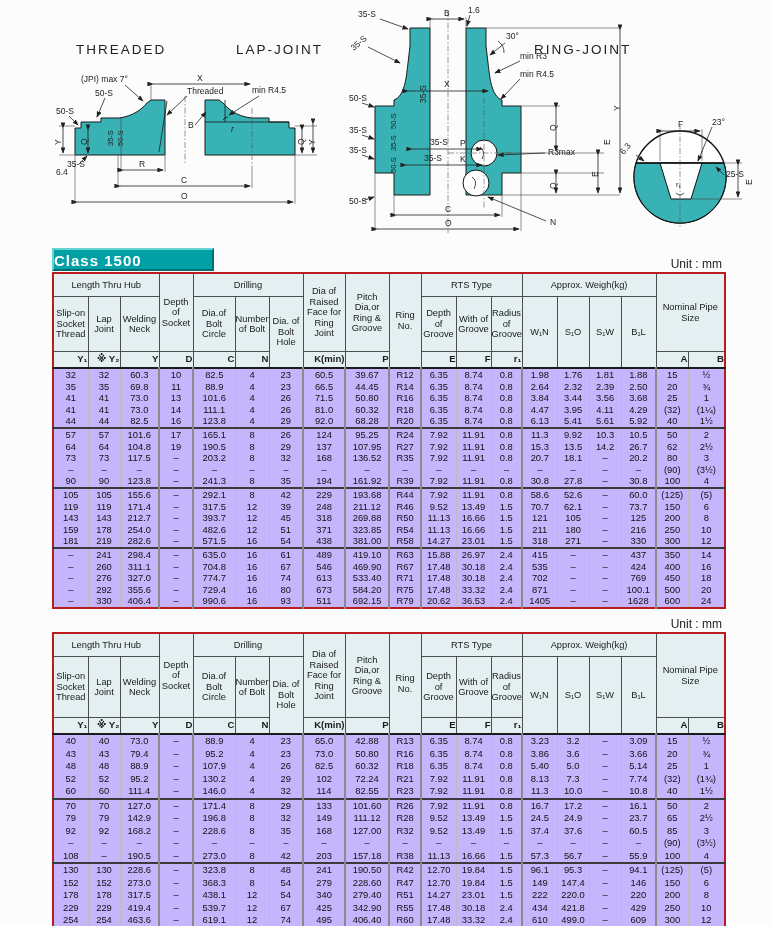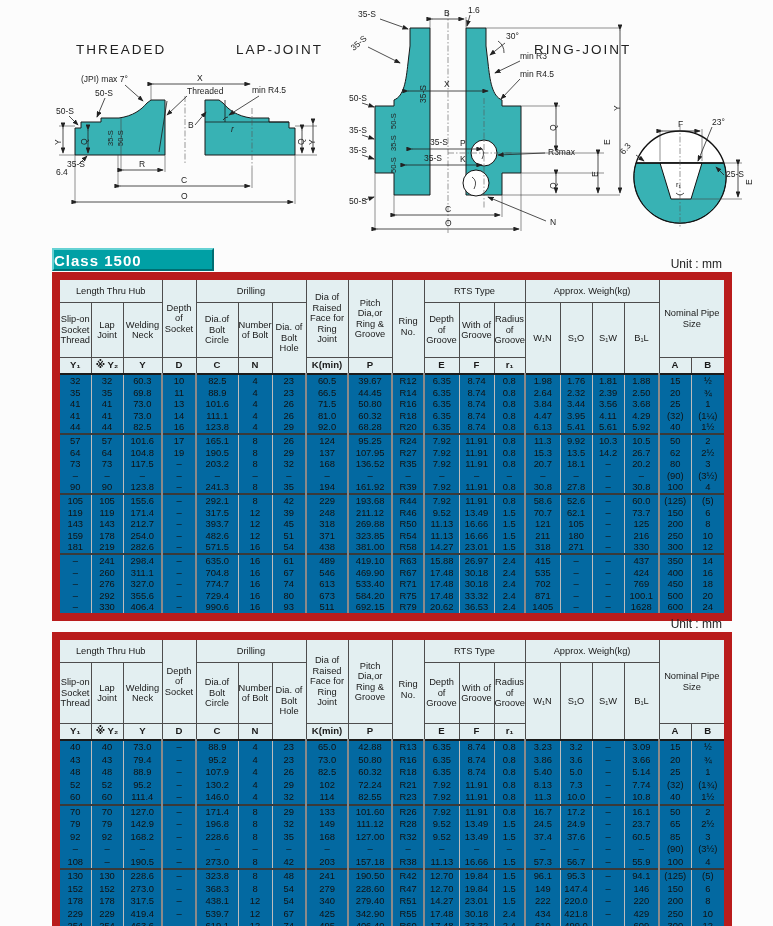--- a/index.html
+++ b/index.html
@@ -14,26 +14,26 @@
   .lbl-sm{font-size:7.5px;}
   .section{position:absolute;left:52px;width:672px;}
   .tab{
     position:absolute;left:0;top:-24px;width:162px;height:23px;
     background:#00a0a5;border-top:2px solid #66d2d4;border-left:2px solid #66d2d4;
     border-bottom:2px solid #006e72;border-right:2px solid #006e72;
     color:#ffffff;font-weight:bold;font-size:15px;
     line-height:21px;box-sizing:border-box;letter-spacing:1px;
   }
   .unit{position:absolute;right:2px;top:-15px;font-size:12px;color:#222;}
-  table{border-collapse:collapse;table-layout:fixed;width:672px;background:#0369a1;border:8px solid #b91c1c;padding-left:36px;}
+  table{border-collapse:collapse;table-layout:fixed;width:672px;background:#c4b5fd;border:2px solid #b91c1c;padding-left:36px;}
   thead th{
     background:#e3eff1;border:1px solid #4d4d4d;font-weight:normal;
     font-size:9.3px;line-height:1.13;padding:1px 0;text-align:center;
   }
-  thead tr.symrow th{font-weight:bold;font-size:9.6px;height:15px;padding:0;}
+  thead tr.symrow th{font-weight:bold;font-size:9.6px;height:15px;padding:0;text-align:right;}
   thead tr.r1 th{height:20px;}
   .t1500 thead tr.r2 th{height:52px;}
   .t2500 thead tr.r2 th{height:58px;}
   thead{border-bottom:2px solid #1b1b1b;}
   tbody td{
     border-left:1px solid #bcbcbc;font-size:9.4px;text-align:center;padding:0;
     white-space:nowrap;overflow:hidden;color:#111;
   }
   .t1500 tbody td{height:11.6px;line-height:11.6px;}
   .t2500 tbody td{height:12.5px;line-height:12.5px;}

